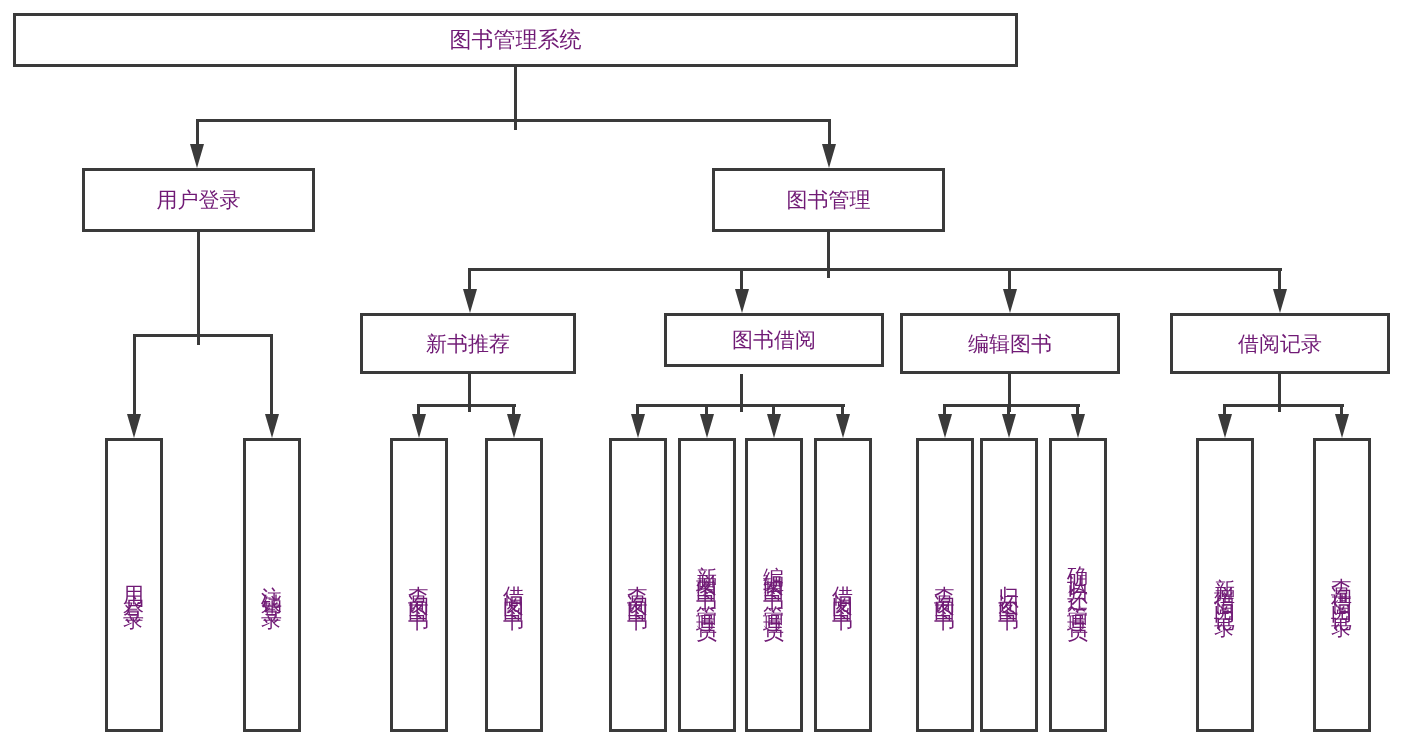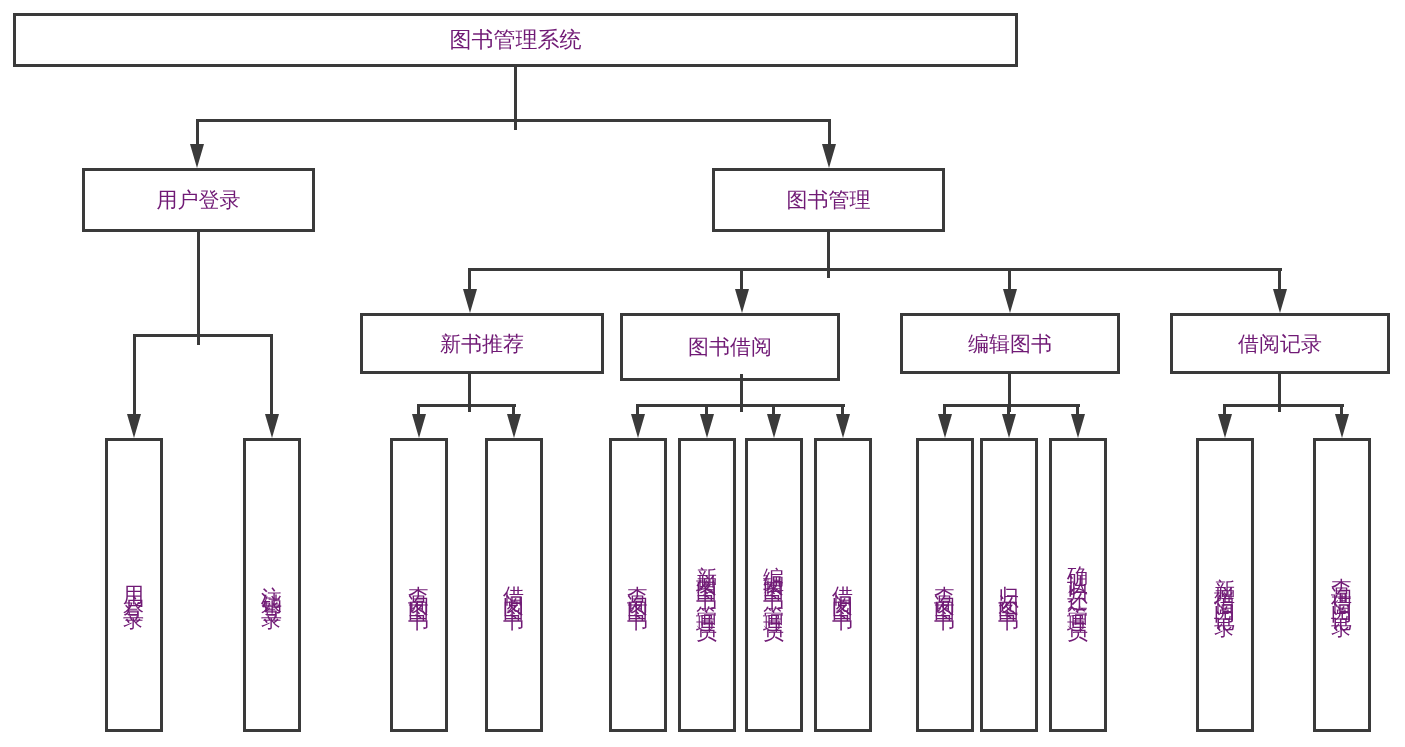--- a/index.html
+++ b/index.html
@@ -58,22 +58,22 @@
   <div class="hl" style="left:468px;top:268px;width:814px"></div>
   <div class="vl" style="left:468px;top:268px;height:21px"></div>
   <div class="arrow" style="left:463px;top:289px"></div>
   <div class="vl" style="left:740px;top:268px;height:21px"></div>
   <div class="arrow" style="left:735px;top:289px"></div>
   <div class="vl" style="left:1008px;top:268px;height:21px"></div>
   <div class="arrow" style="left:1003px;top:289px"></div>
   <div class="vl" style="left:1278px;top:268px;height:21px"></div>
   <div class="arrow" style="left:1273px;top:289px"></div>
 
-  <div class="node" style="left:360px;top:313px;width:244px;height:61px">新书推荐</div>
-  <div class="node" style="left:620px;top:313px;width:220px;height:68px">图书借阅</div>
+  <div class="node" style="left:360px;top:313px;width:216px;height:61px">新书推荐</div>
+  <div class="node" style="left:664px;top:313px;width:220px;height:54px">图书借阅</div>
   <div class="node" style="left:900px;top:313px;width:220px;height:61px">编辑图书</div>
   <div class="node" style="left:1170px;top:313px;width:220px;height:61px">借阅记录</div>
 
   <div class="vl" style="left:468px;top:374px;height:38px"></div>
   <div class="hl" style="left:417px;top:404px;width:99px"></div>
   <div class="vl" style="left:417px;top:404px;height:10px"></div>
   <div class="arrow" style="left:412px;top:414px"></div>
   <div class="vl" style="left:512px;top:404px;height:10px"></div>
   <div class="arrow" style="left:507px;top:414px"></div>
 

